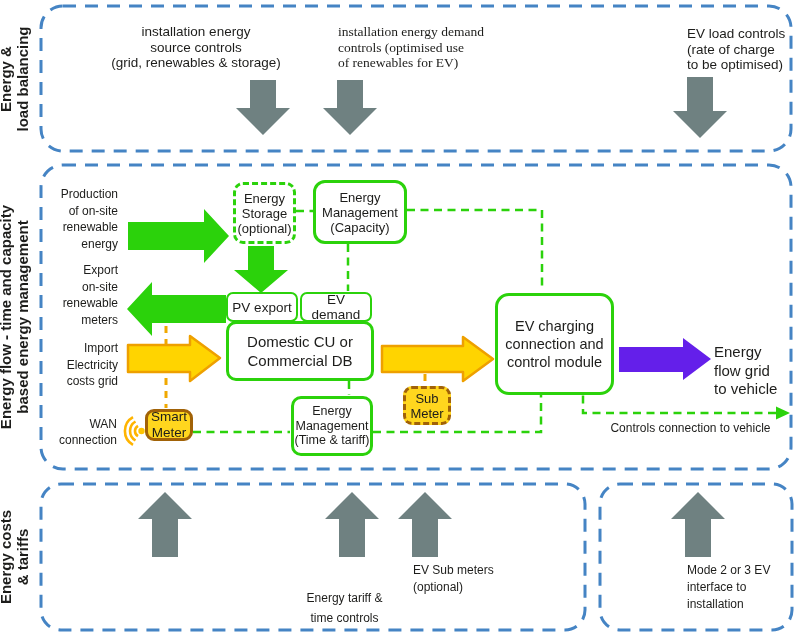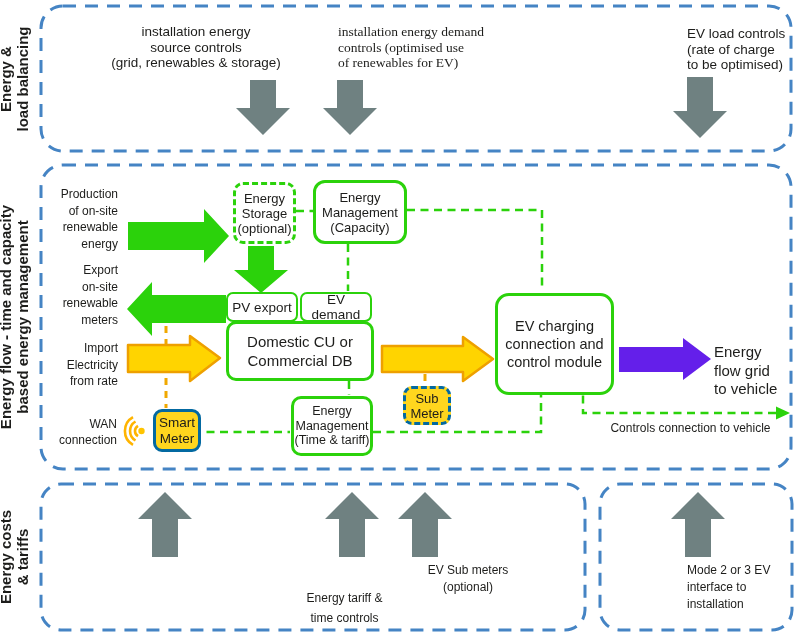--- a/index.html
+++ b/index.html
@@ -4,21 +4,21 @@
 <style>
   html,body{margin:0;padding:0;background:#fff;}
   #stage{position:relative;width:800px;height:636px;background:#fff;overflow:hidden;
          font-family:"Liberation Sans",sans-serif;color:#1d1d1b;}
   #overlay{position:absolute;left:0;top:0;z-index:1;pointer-events:none;}
   .txt{position:absolute;z-index:2;white-space:pre-line;line-height:16px;font-size:12px;}
   .c{text-align:center;} .r{text-align:right;} .l{text-align:left;}
   .gbox{position:absolute;z-index:2;box-sizing:border-box;border:3px solid #2bd20b;border-radius:10px;
         display:flex;align-items:center;justify-content:center;text-align:center;
         white-space:pre-line;background:#fff;font-size:13px;line-height:15px;}
-  .ybox{position:absolute;z-index:3;box-sizing:border-box;background:#ffd61e;border:3px solid #0369a1;
+  .ybox{position:absolute;z-index:3;box-sizing:border-box;background:#ffd61e;border:3px solid #a16207;
         border-radius:9px;display:flex;align-items:center;justify-content:center;text-align:center;
         white-space:pre-line;font-size:13.5px;line-height:16px;}
   .side{position:absolute;z-index:2;transform:rotate(-90deg);font-weight:bold;font-size:15px;
         line-height:17px;text-align:center;white-space:pre-line;}
   .top-txt{font-size:13.5px;line-height:15.5px;}
 </style>
 </head>
 <body>
 
 <div id="stage">
@@ -88,21 +88,21 @@
   <div class="txt r" style="left:28px;top:186px;width:90px;line-height:16.5px;">Production
 of on-site
 renewable
 energy</div>
   <div class="txt r" style="left:28px;top:262px;width:90px;line-height:16.5px;">Export
 on-site
 renewable
 meters</div>
   <div class="txt r" style="left:28px;top:340px;width:90px;line-height:16.5px;">Import
 Electricity
-from rate</div>
+costs grid</div>
   <div class="txt r" style="left:28px;top:416px;width:89px;">WAN
 connection</div>
   <div class="txt l" style="left:714px;top:343px;width:82px;font-size:15px;line-height:18.5px;">Energy
 flow grid
 to vehicle</div>
   <div class="txt c" style="left:588px;top:420px;width:205px;">Controls connection to vehicle</div>
 
   <div class="gbox" style="left:233px;top:182px;width:63px;height:62px;border-style:dashed;">Energy
 Storage
 (optional)</div>
@@ -112,26 +112,26 @@
   <div class="gbox" style="left:226px;top:292px;width:72px;height:30px;border-width:2.5px;border-radius:7px;font-size:13.5px;">PV export</div>
   <div class="gbox" style="left:226px;top:321px;width:148px;height:60px;font-size:15px;line-height:19px;">Domestic CU or
 Commercial DB</div>
   <div class="gbox" style="left:300px;top:292px;width:72px;height:30px;border-width:2.5px;border-radius:7px;font-size:13.5px;">EV demand</div>
   <div class="gbox" style="left:291px;top:396px;width:82px;height:60px;font-size:12.5px;line-height:14.5px;">Energy
 Management
 (Time &amp; tariff)</div>
   <div class="gbox" style="left:495px;top:293px;width:119px;height:102px;border-radius:14px;font-size:14.5px;line-height:18px;">EV charging
 connection and
 control module</div>
-  <div class="ybox" style="left:153px;top:409px;width:48px;height:43px;">Smart
+  <div class="ybox" style="left:145px;top:409px;width:48px;height:32px;">Smart
 Meter</div>
   <div class="ybox" style="left:403px;top:386px;width:48px;height:39px;border-style:dashed;font-size:13px;line-height:15px;">Sub
 Meter</div>
 
   <div class="txt c" style="left:292px;top:560px;width:105px;line-height:20px;margin-top:28px;">Energy tariff &amp;
 time controls</div>
-  <div class="txt l" style="left:413px;top:562px;width:110px;line-height:17px;text-align:center;">EV Sub meters
+  <div class="txt l" style="left:413px;top:562px;width:110px;line-height:17px;">EV Sub meters
 (optional)</div>
   <div class="txt l" style="left:687px;top:562px;width:110px;line-height:17px;">Mode 2 or 3 EV
 interface to
 installation</div>
 
 </div>
 
 </body></html>

